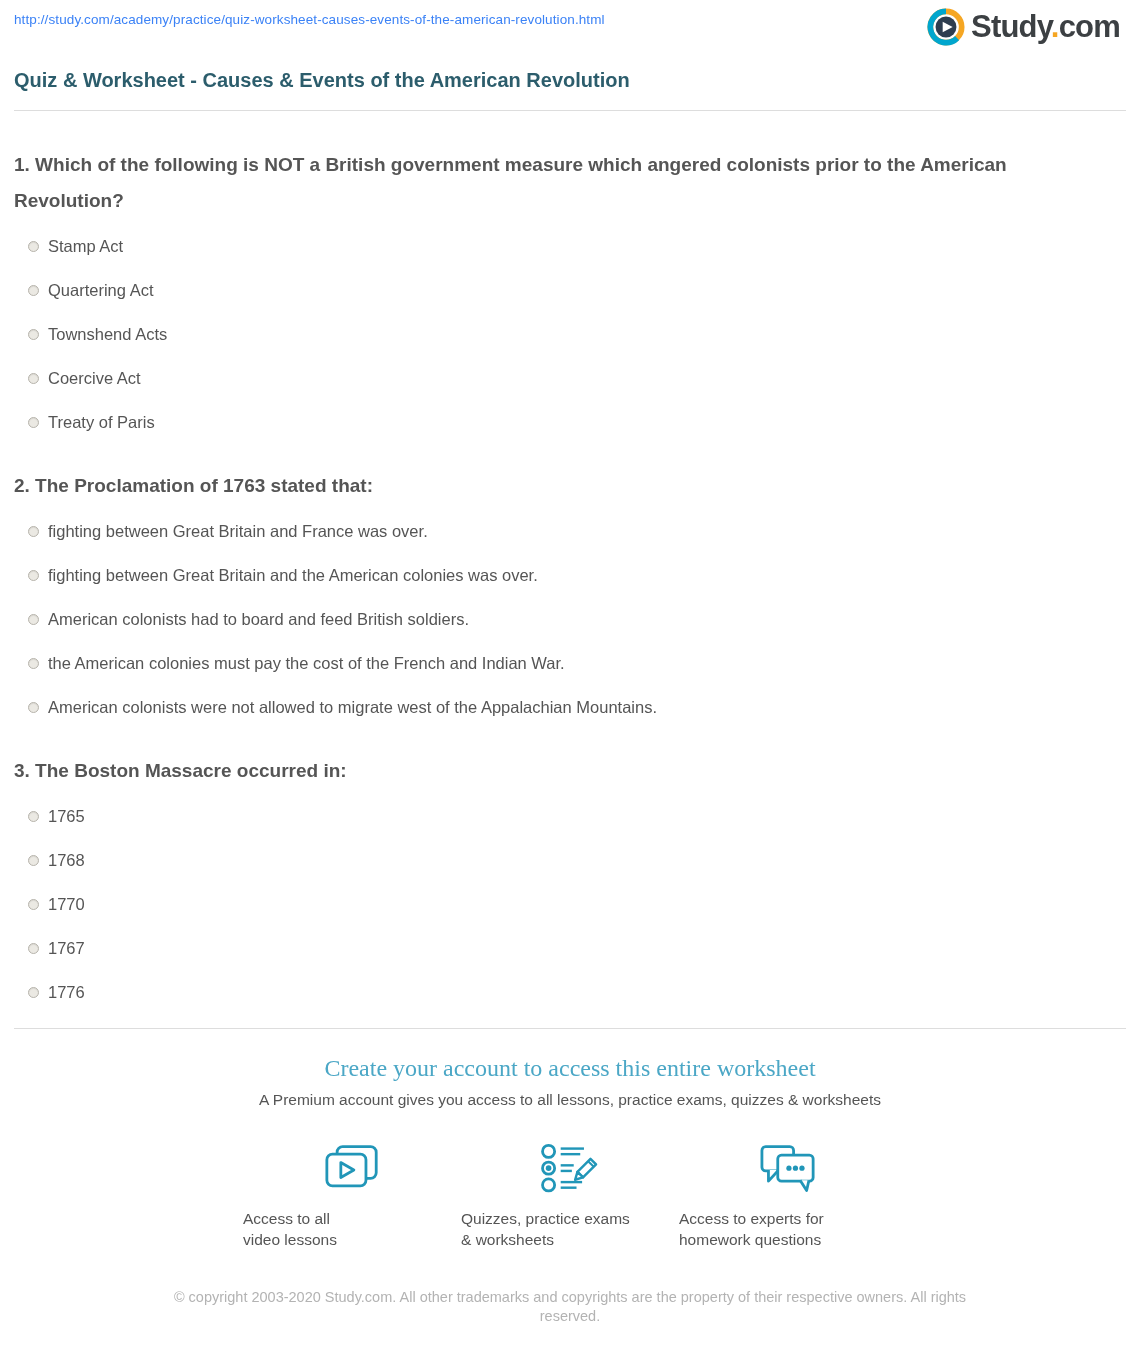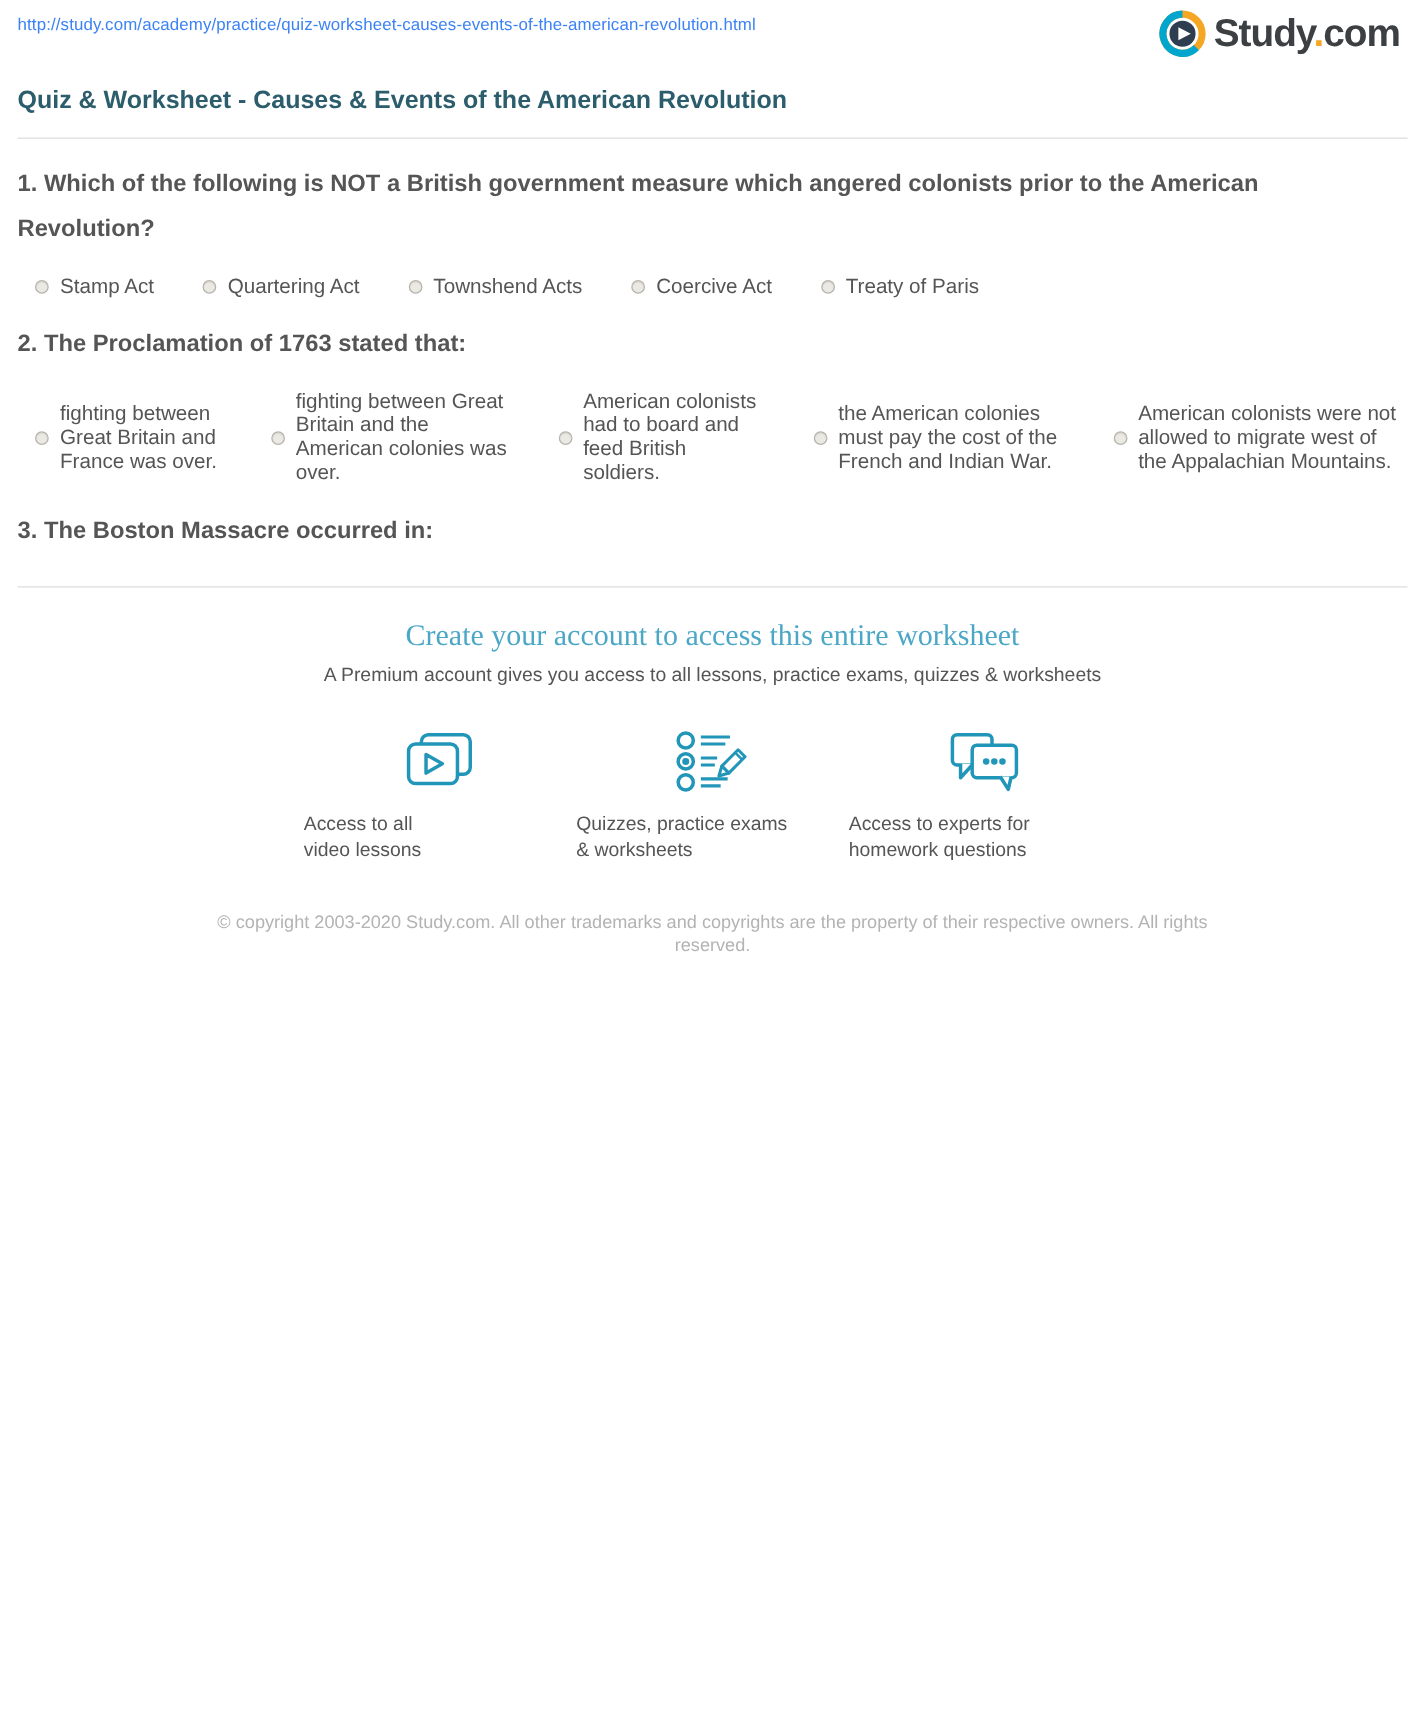--- a/index.html
+++ b/index.html
@@ -27,26 +27,26 @@
   }
   .logo-dot { color: #f5a623; }
 
   .main { padding: 0 14px; }
   .page-title {
     font-size: 20px; font-weight: 700; color: #2c5d6c;
     line-height: 1.4; margin: 8px 0 16px 0; max-width: 860px;
   }
   .divider { border: none; border-top: 1px solid #dddddd; margin: 0; }
 
-  .question { margin-top: 19px; }
+  .question { margin-top: 36px; }
   .prompt {
     font-size: 19px; font-weight: 700; color: #555555;
     line-height: 1.9; margin: 0; max-width: 1100px;
   }
-  .options { display: flex; flex-direction: row; gap: 25px; padding-top: 18px; }
+  .options { display: flex; flex-direction: column; gap: 25px; padding-top: 18px; }
   .option { display: flex; align-items: center; margin-left: 14px; cursor: pointer; }
   .radio {
     width: 11px; height: 11px; border-radius: 50%;
     background: #ebe9e3; border: 1px solid #b7b4ac;
     margin-right: 9px; flex: none;
     box-shadow: inset 0 1px 1px rgba(0,0,0,0.08);
   }
   .option-label { font-size: 16.5px; color: #555555; }
 
   .bottom-divider { margin-top: 26px; }
@@ -134,20 +134,42 @@
       </div>
       <div class="option">
         <span class="radio"></span>
         <span class="option-label">American colonists were not allowed to migrate west of the Appalachian Mountains.</span>
       </div>
     </div>
   </div>
 
   <div class="question">
     <p class="prompt">3. The Boston Massacre occurred in:</p>
+    <div class="options">
+      <div class="option">
+        <span class="radio"></span>
+        <span class="option-label">1765</span>
+      </div>
+      <div class="option">
+        <span class="radio"></span>
+        <span class="option-label">1768</span>
+      </div>
+      <div class="option">
+        <span class="radio"></span>
+        <span class="option-label">1770</span>
+      </div>
+      <div class="option">
+        <span class="radio"></span>
+        <span class="option-label">1767</span>
+      </div>
+      <div class="option">
+        <span class="radio"></span>
+        <span class="option-label">1776</span>
+      </div>
+    </div>
   </div>
 
   <hr class="divider bottom-divider">
 
   <div class="cta">
     <h2 class="cta-title">Create your account to access this entire worksheet</h2>
     <div class="cta-subtitle">A Premium account gives you access to all lessons, practice exams, quizzes &amp; worksheets</div>
 
     <div class="features">
 

